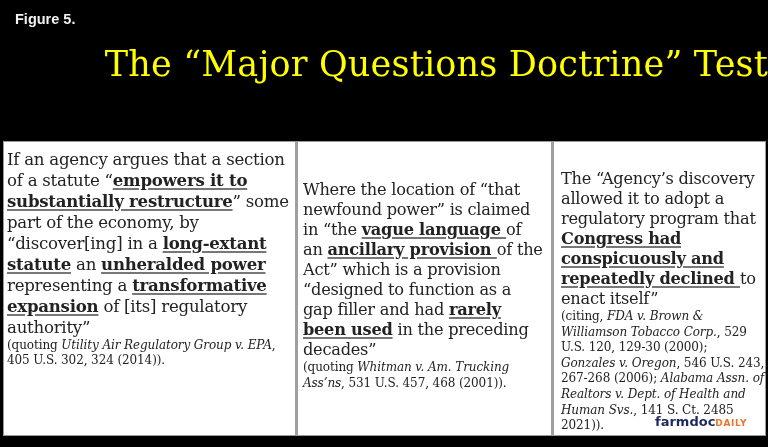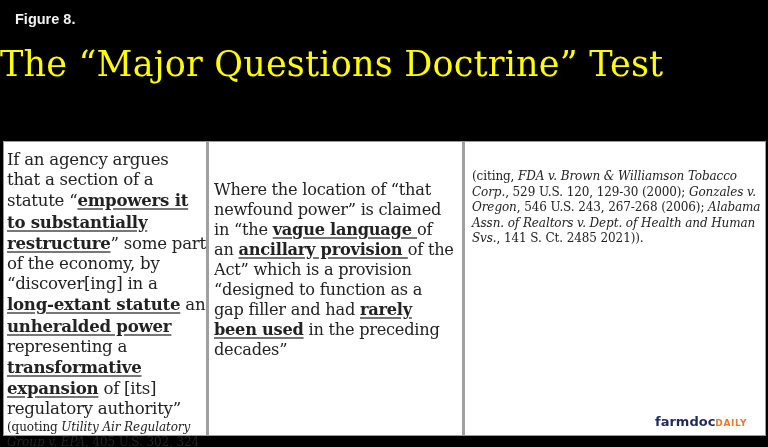--- a/index.html
+++ b/index.html
@@ -5,30 +5,30 @@
   html, body { margin: 0; padding: 0; }
   body {
     width: 768px; height: 447px; background: #000; position: relative; overflow: hidden;
     font-family: "DejaVu Serif", "Liberation Serif", serif;
   }
   .fig-label {
     position: absolute; left: 15px; top: 11px;
     color: #f2f2f2; font-family: "Liberation Sans", sans-serif; font-weight: bold; font-size: 14.5px;
   }
   .title {
-    position: absolute; left: 0; width: 768px; top: 44px; text-align: left;
+    position: absolute; left: 0; width: 768px; top: 44px; text-align: right;
     color: #ffff00; font-family: "DejaVu Serif", serif; font-size: 35px; letter-spacing: 0.2px;
     white-space: nowrap;
   }
   .panel {
     position: absolute; left: 3px; top: 141px; width: 761px; height: 293px;
     background: #fff; border: 1px solid #9a9a9a; display: flex;
   }
   .col { position: relative; box-sizing: border-box; height: 100%; }
-  .col1 { width: 202px; padding: 8px 0 0 3px; }
+  .col1 { width: 291px; padding: 8px 0 0 3px; }
   .col2 { width: 256px; padding: 38px 8px 0 5px; border-left: 3px solid #a0a0a0; }
   .col3 { flex: 1; padding: 27px 0 0 7px; border-left: 3px solid #a0a0a0; }
   .main {
     font-size: 16.6px; line-height: 20.2px; color: #222; letter-spacing: -0.25px;
   }
   .col2 .main, .col3 .main { font-size: 16.2px; line-height: 20px; }
   .hl { font-weight: bold; text-decoration: underline; text-decoration-color: #777; text-decoration-thickness: 2px; text-underline-offset: 2px; }
   .cite {
     font-size: 12px; line-height: 15.6px; color: #222; margin-top: 0; letter-spacing: -0.1px;
   }
@@ -36,30 +36,32 @@
   .logo {
     position: absolute; right: 18px; bottom: 6px;
     font-family: "DejaVu Sans", sans-serif; font-weight: bold; font-size: 13px;
   }
   .logo .a { color: #1f2a5a; }
   .logo .b { color: #e8772e; font-size: 9px; letter-spacing: 0.6px; }
 </style>
 </head>
 <body>
 
-<div class="fig-label">Figure 8.</div>
+<div class="fig-label">Figure 5.</div>
 <div class="title">The “Major Questions Doctrine” Test</div>
 
 <div class="panel">
   <div class="col col1">
     <div class="main"><span>If an agency argues that a section of a statute “</span><span class="hl">empowers it to substantially restructure</span><span>” some part of the economy, by “discover[ing] in a </span><span class="hl">long-extant statute</span><span> an </span><span class="hl">unheralded power</span><span> representing a </span><span class="hl">transformative expansion</span><span> of [its] regulatory authority”</span></div>
     <div class="cite"><span> (quoting </span><i>Utility Air Regulatory Group v. EPA</i><span>, 405 U.S. 302, 324 (2014)).</span></div>
   </div>
   <div class="col col2">
     <div class="main"><span>Where the location of “that newfound power” is claimed in “the </span><span class="hl">vague language </span><span>of an </span><span class="hl">ancillary provision </span><span>of the Act” which is a provision “designed to function as a gap filler and had </span><span class="hl">rarely been used</span><span> in the preceding decades”</span></div>
+    <div class="cite"><span>(quoting </span><i>Whitman v. Am. Trucking Ass’ns</i><span>, 531 U.S. 457, 468 (2001)).</span></div>
   </div>
   <div class="col col3">
+    <div class="main"><span>The “Agency’s discovery allowed it to adopt a regulatory program that </span><span class="hl">Congress had conspicuously and repeatedly declined </span><span>to enact itself”</span></div>
     <div class="cite"><span>(citing, </span><i>FDA v. Brown &amp; Williamson Tobacco Corp.</i><span>, 529 U.S. 120, 129-30 (2000); </span><i>Gonzales v. Oregon</i><span>, 546 U.S. 243, 267-268 (2006); </span><i>Alabama Assn. of Realtors v. Dept. of Health and Human Svs.</i><span>, 141 S. Ct. 2485 2021)).</span></div>
     <div class="logo">
       <span class="a">farmdoc</span><span class="b">DAILY</span>
     </div>
   </div>
 </div>
 
 </body></html>

